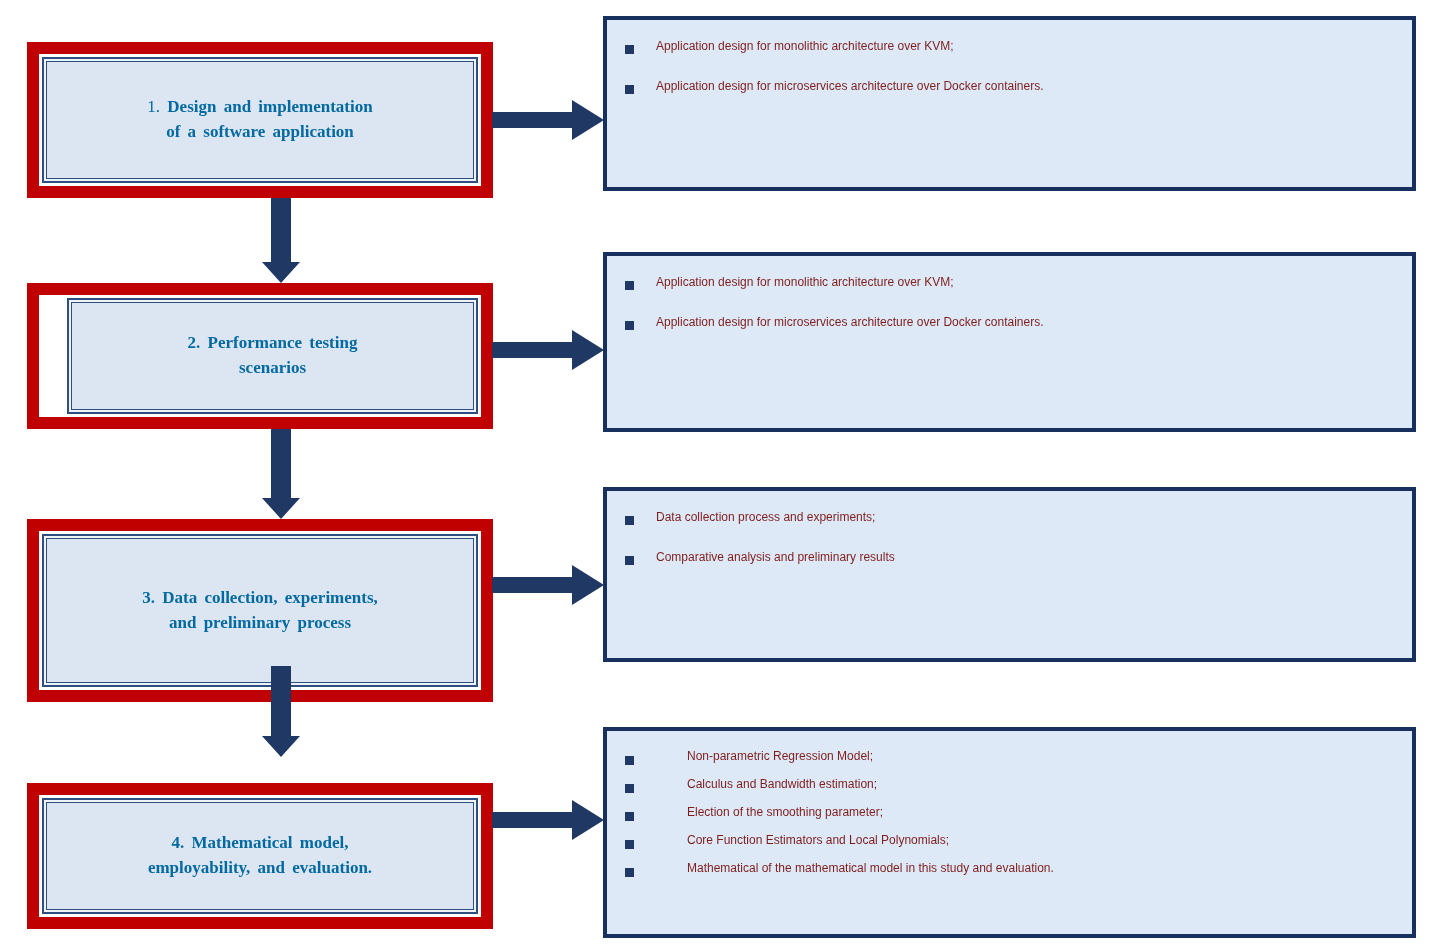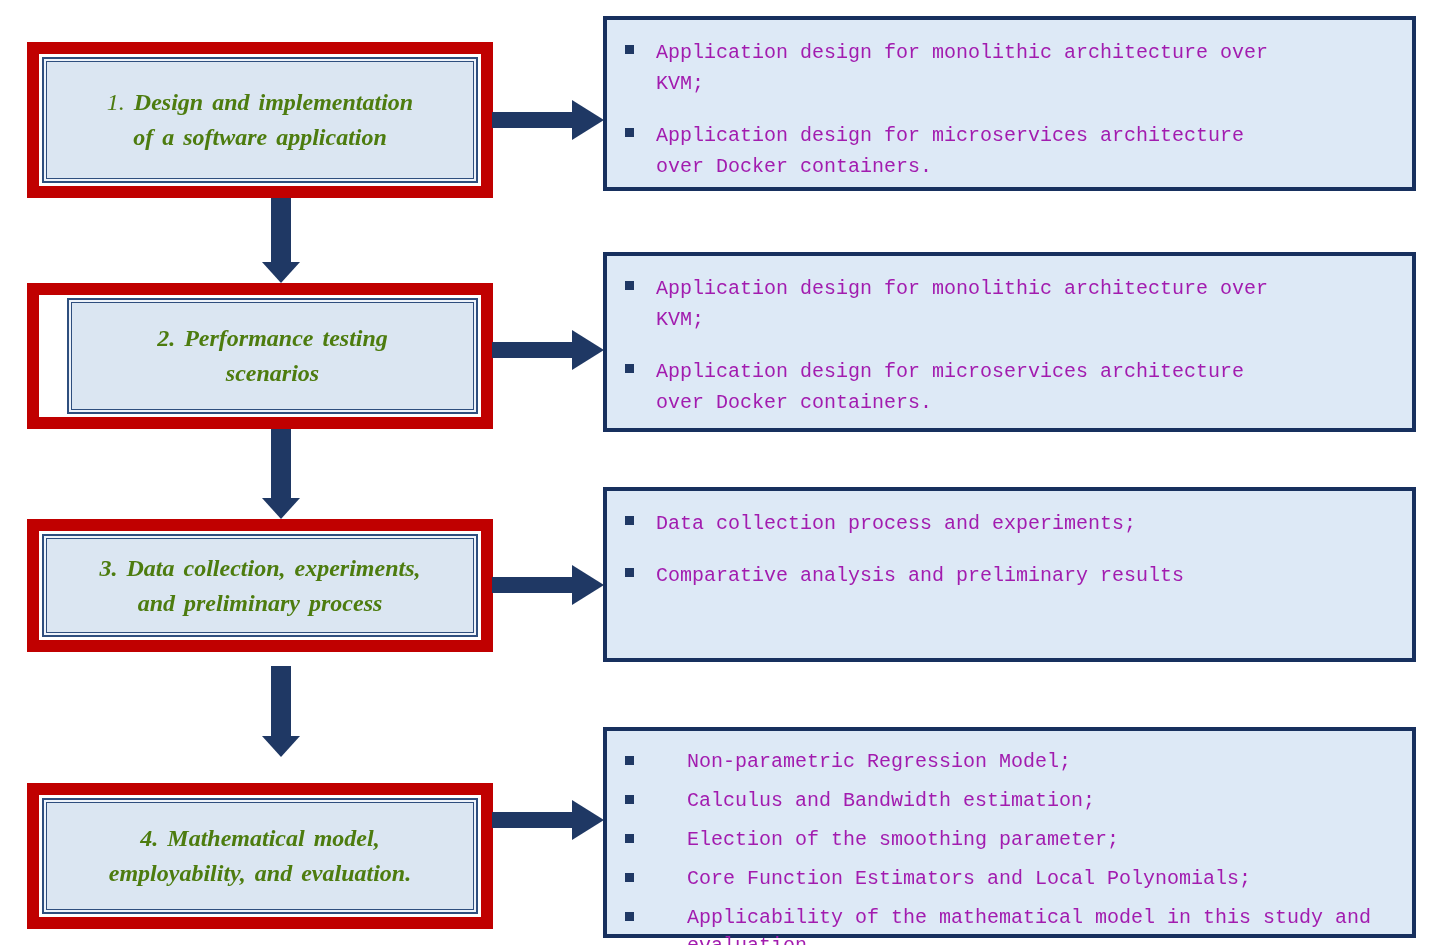--- a/index.html
+++ b/index.html
@@ -33,25 +33,24 @@
     border: 1px solid #2e4e7e;
     background: #dbe6f2;
     display: flex;
     align-items: center;
     justify-content: center;
     text-align: center;
   }
   .step-title {
     font-family: "Liberation Serif", serif;
     font-weight: bold;
-    font-size: 24px;
+    font-size: 17px;
     line-height: 1.45;
-    color: #4d7c0f;
+    color: #0369a1;
     word-spacing: 3px;
-    font-style: italic;
   }
   .step-title .line { white-space: nowrap; }
   .step-num.num-regular { font-weight: normal; }
 
   
   .detail-box {
     position: absolute;
     left: 603px;
     width: 813px;
     border: 4px solid #17305e;
@@ -66,24 +65,23 @@
   .detail-compact .bullet-item { margin-bottom: 11px; }
   .bullet-square {
     flex: 0 0 auto;
     width: 9px;
     height: 9px;
     background: #1f3864;
     margin-top: 8px;
     margin-right: 22px;
   }
   .bullet-text {
-    font-size: 20px;
+    font-size: 12px;
     line-height: 1.55;
-    color: #a21caf;
-    font-family: Liberation Mono, monospace;
+    color: #7f1d1d;
   }
   .detail-compact .bullet-text { line-height: 1.4; margin-left: 31px; }
   .wrap-early .bullet-text { max-width: 640px; }
 
   
   .h-arrow { position: absolute; left: 492px; width: 112px; height: 40px; }
   .h-shaft {
     position: absolute; left: 0; top: 12px;
     width: 82px; height: 16px; background: #1f3864;
   }
@@ -169,21 +167,21 @@
       <span class="bullet-square"></span>
       <span class="bullet-text">Application design for microservices architecture over Docker containers.</span>
     </div>
   </div>
 
   <div class="v-arrow" style="top:429px;height:90px;">
     <div class="v-shaft"></div>
     <div class="v-head"></div>
   </div>
 
-  <div class="step-box" style="top:519px;height:133px;">
+  <div class="step-box" style="top:519px;height:183px;">
     <div class="step-frame">
       <div class="step-core">
         <div class="step-title">
           <span class="line"><span class="step-num">3.</span> <span>Data collection, experiments,</span></span><br>
           <span class="line">and preliminary process</span>
         </div>
       </div>
     </div>
   </div>
 
@@ -236,17 +234,17 @@
     <div class="bullet-item">
       <span class="bullet-square"></span>
       <span class="bullet-text">Election of the smoothing parameter;</span>
     </div>
     <div class="bullet-item">
       <span class="bullet-square"></span>
       <span class="bullet-text">Core Function Estimators and Local Polynomials;</span>
     </div>
     <div class="bullet-item">
       <span class="bullet-square"></span>
-      <span class="bullet-text">Applicability of the mathematical model in this study and evaluation.</span>
+      <span class="bullet-text">Mathematical of the mathematical model in this study and evaluation.</span>
     </div>
   </div>
 
 </div>
 
 </body></html>

